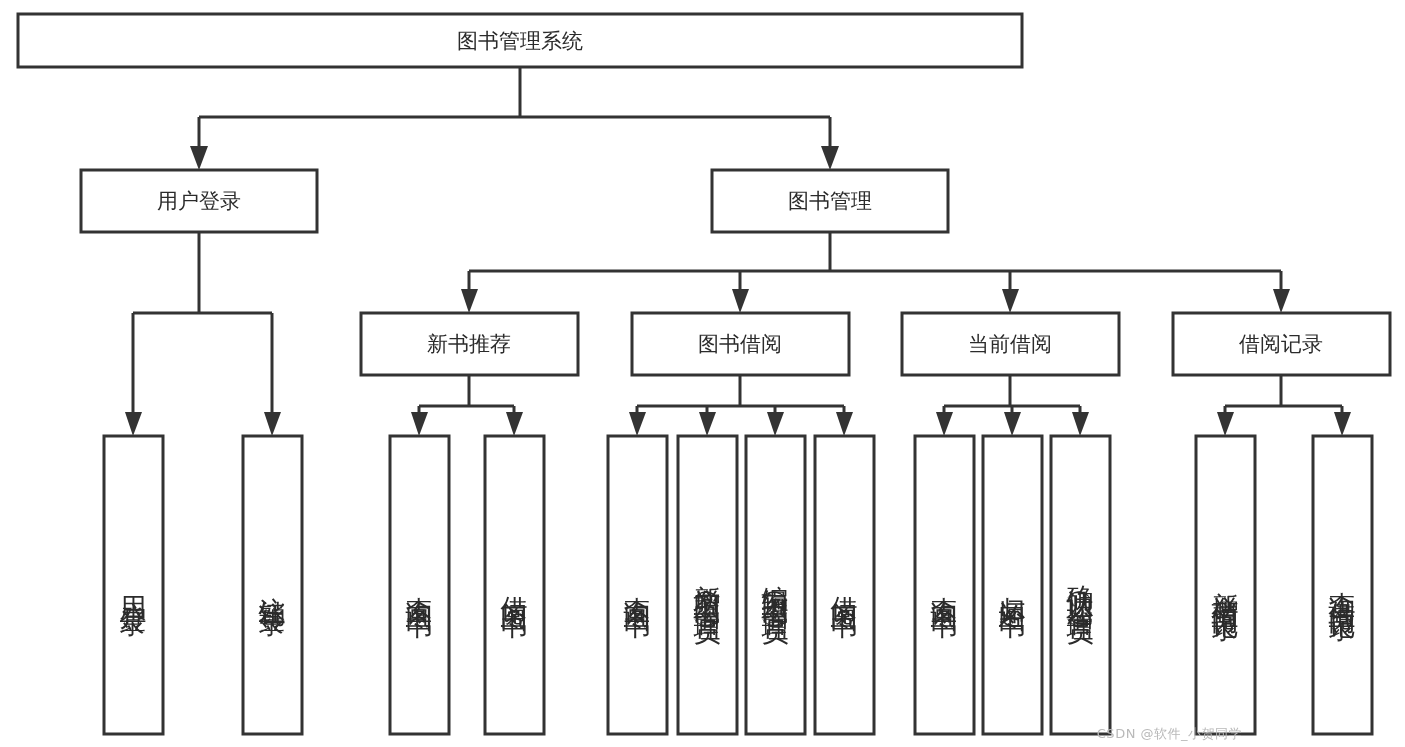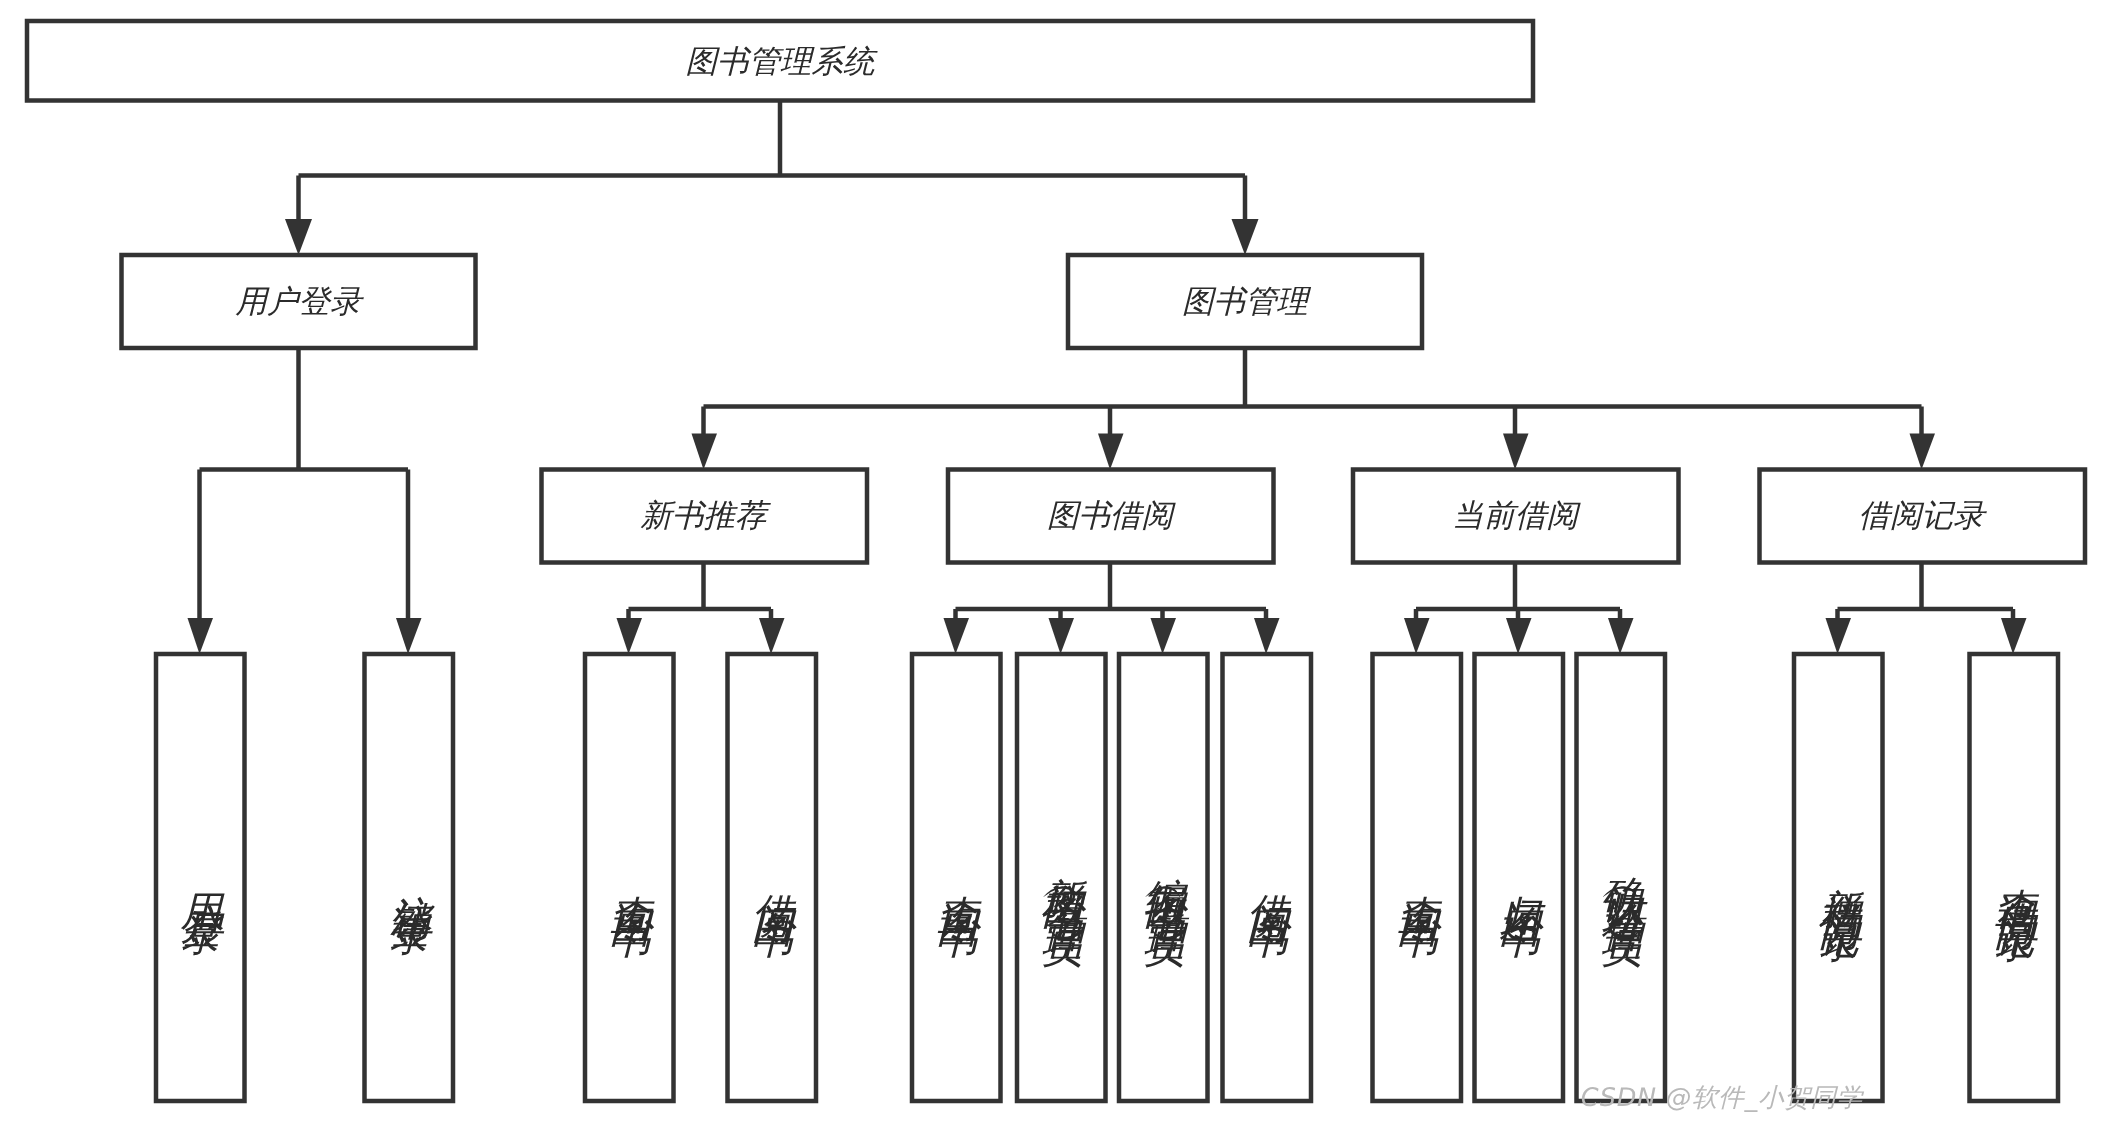--- a/index.html
+++ b/index.html
@@ -11,21 +11,20 @@
     width: 1405px;
     height: 747px;
     font-family: "DejaVu Sans", "Liberation Sans", sans-serif;
     overflow: hidden;
   }
   #diagram-root {
     position: relative;
     width: 1252px;
     height: 747px;
     background: #ffffff;
-    font-style: italic;
   }
   svg#tree-svg {
     position: absolute;
     left: 0;
     top: 0;
     width: 1405px;
     height: 747px;
     display: block;
   }
   .node-box {
@@ -65,21 +64,21 @@
     justify-content: center;
     text-align: center;
     white-space: nowrap;
     pointer-events: none;
   }
   .watermark {
     position: absolute;
     right: 10px;
     bottom: 4px;
     font-family: "DejaVu Sans", "Liberation Sans", sans-serif;
-    font-size: 17px;
+    font-size: 13px;
     color: #b9b9b9;
     white-space: nowrap;
     letter-spacing: 0.5px;
   }
 </style>
 </head>
 <body>
 
 <div id="diagram-root">
 

